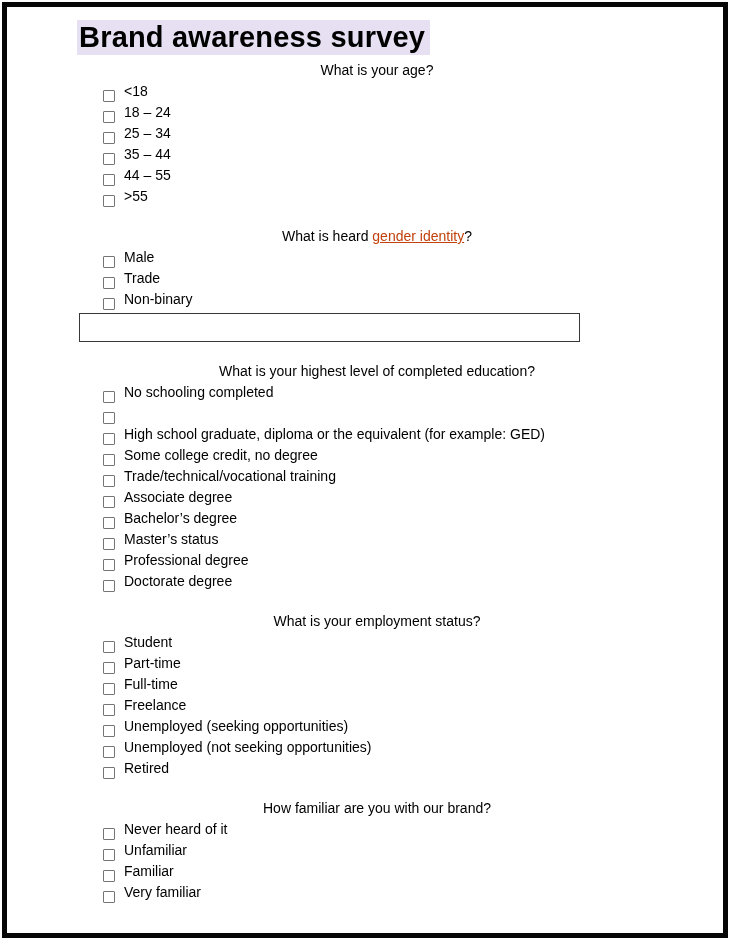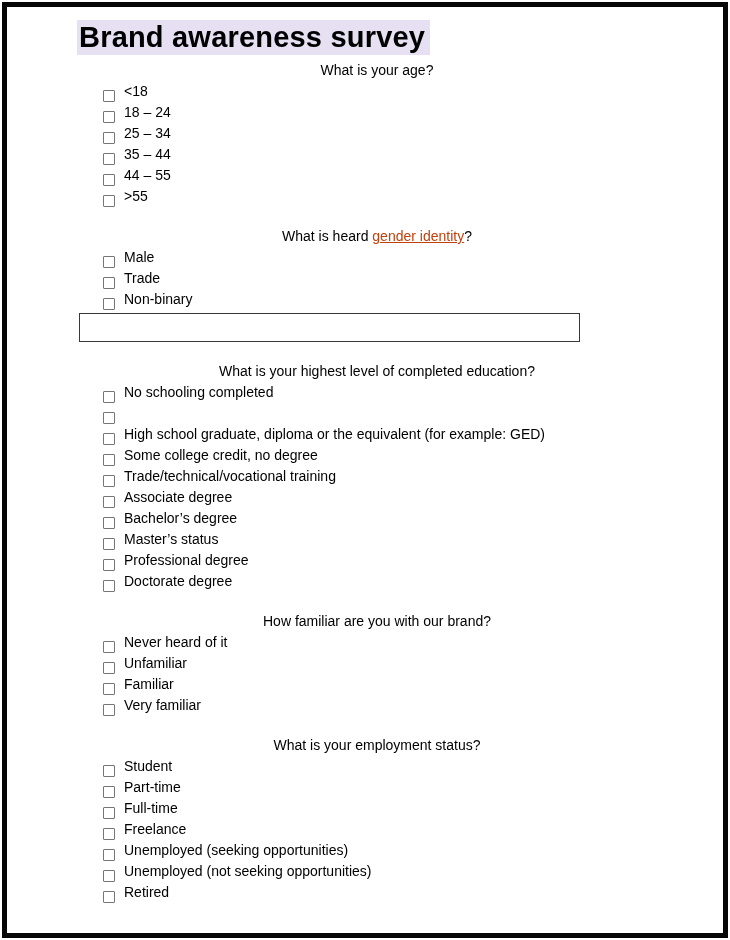--- a/index.html
+++ b/index.html
@@ -173,64 +173,64 @@
       <span class="checkbox"></span>
       <span class="option-label">Professional degree</span>
     </div>
     <div class="option">
       <span class="checkbox"></span>
       <span class="option-label">Doctorate degree</span>
     </div>
   </div>
 
   <div class="question">
+    <div class="q-text">What is your employment status?</div>
+    <div class="option">
+      <span class="checkbox"></span>
+      <span class="option-label">Student</span>
+    </div>
+    <div class="option">
+      <span class="checkbox"></span>
+      <span class="option-label">Part-time</span>
+    </div>
+    <div class="option">
+      <span class="checkbox"></span>
+      <span class="option-label">Full-time</span>
+    </div>
+    <div class="option">
+      <span class="checkbox"></span>
+      <span class="option-label">Freelance</span>
+    </div>
+    <div class="option">
+      <span class="checkbox"></span>
+      <span class="option-label">Unemployed (seeking opportunities)</span>
+    </div>
+    <div class="option">
+      <span class="checkbox"></span>
+      <span class="option-label">Unemployed (not seeking opportunities)</span>
+    </div>
+    <div class="option">
+      <span class="checkbox"></span>
+      <span class="option-label">Retired</span>
+    </div>
+  </div>
+
+  <div class="question">
     <div class="q-text">How familiar are you with our brand?</div>
     <div class="option">
       <span class="checkbox"></span>
       <span class="option-label">Never heard of it</span>
     </div>
     <div class="option">
       <span class="checkbox"></span>
       <span class="option-label">Unfamiliar</span>
     </div>
     <div class="option">
       <span class="checkbox"></span>
       <span class="option-label">Familiar</span>
     </div>
     <div class="option">
       <span class="checkbox"></span>
       <span class="option-label">Very familiar</span>
     </div>
   </div>
 
-  <div class="question">
-    <div class="q-text">What is your employment status?</div>
-    <div class="option">
-      <span class="checkbox"></span>
-      <span class="option-label">Student</span>
-    </div>
-    <div class="option">
-      <span class="checkbox"></span>
-      <span class="option-label">Part-time</span>
-    </div>
-    <div class="option">
-      <span class="checkbox"></span>
-      <span class="option-label">Full-time</span>
-    </div>
-    <div class="option">
-      <span class="checkbox"></span>
-      <span class="option-label">Freelance</span>
-    </div>
-    <div class="option">
-      <span class="checkbox"></span>
-      <span class="option-label">Unemployed (seeking opportunities)</span>
-    </div>
-    <div class="option">
-      <span class="checkbox"></span>
-      <span class="option-label">Unemployed (not seeking opportunities)</span>
-    </div>
-    <div class="option">
-      <span class="checkbox"></span>
-      <span class="option-label">Retired</span>
-    </div>
-  </div>
-
 </div>
 
 </body></html>

